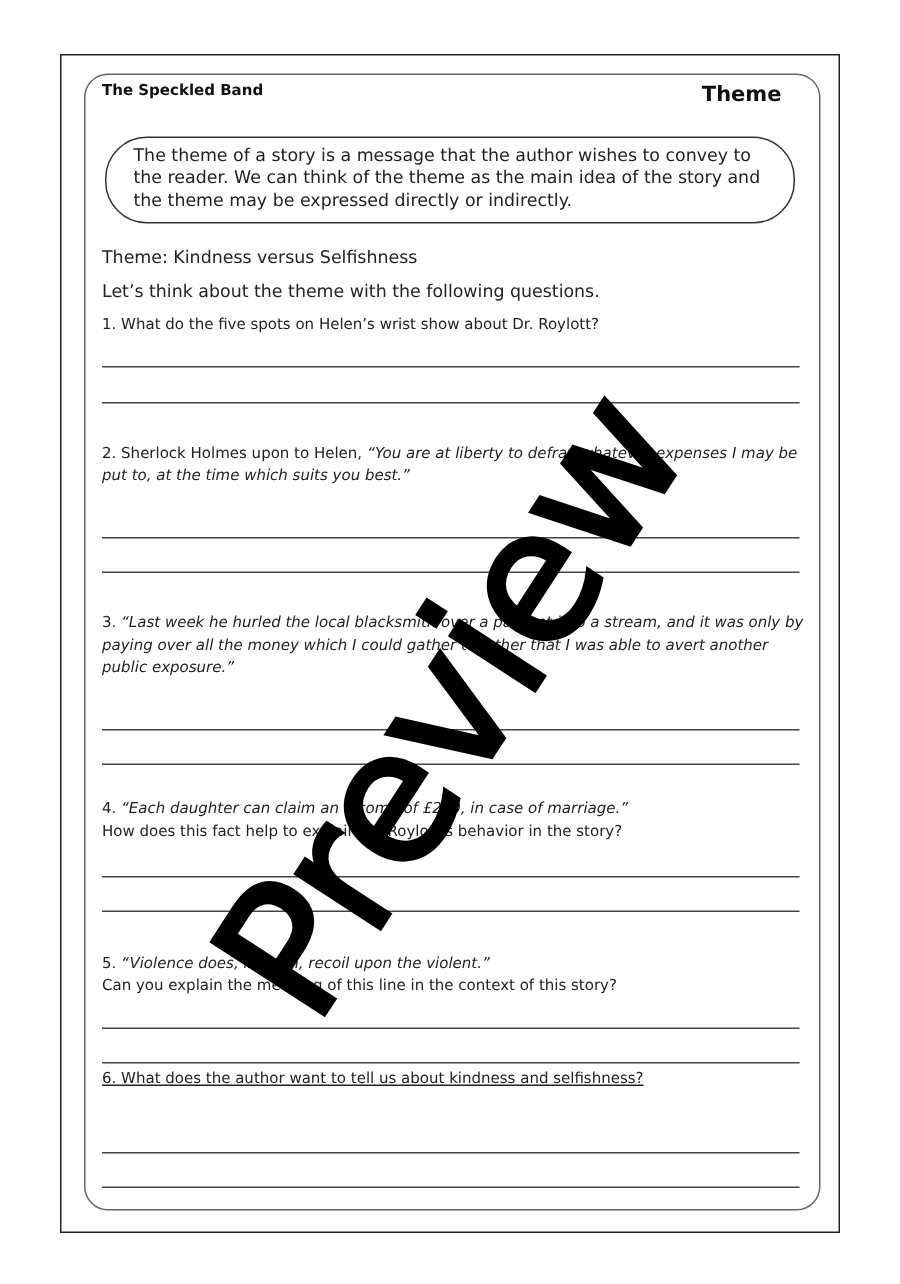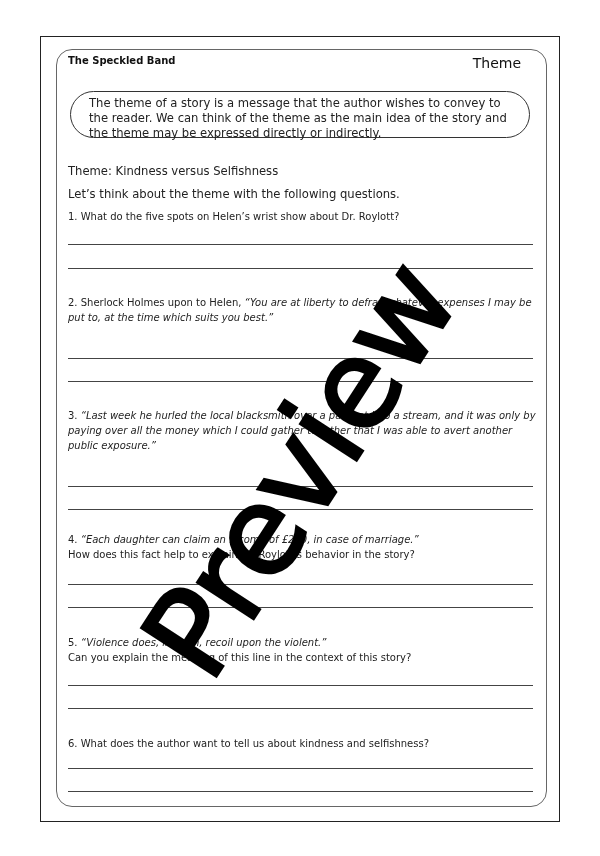--- a/index.html
+++ b/index.html
@@ -3,22 +3,22 @@
   <meta charset="utf-8">
   <style>
     html, body { margin: 0; padding: 0; background: #ffffff; }
     body { width: 600px; height: 856px; position: relative; overflow: hidden;
            font-family: "DejaVu Sans", sans-serif; color: #222; }
     .outer { position: absolute; left: 40px; top: 36px; width: 520px; height: 786px;
              border: 1px solid #222; box-sizing: border-box; }
     .inner { position: absolute; left: 56px; top: 49px; width: 491px; height: 758px;
              border: 1.5px solid #666; border-radius: 16px; box-sizing: border-box; }
     .hdr-title { position: absolute; left: 68px; top: 55px; font-weight: bold; font-size: 10px; color: #111; }
-    .hdr-right { position: absolute; right: 79px; top: 55px; font-weight: normal; font-size: 14px; color: #111; }
-    .intro { position: absolute; left: 70px; top: 91px; width: 460px; height: 47px;
+    .hdr-right { position: absolute; right: 79px; top: 55px; font-weight: bold; font-size: 14px; color: #111; }
+    .intro { position: absolute; left: 70px; top: 91px; width: 460px; height: 58px;
              border: 1.3px solid #333; border-radius: 28px / 28px; box-sizing: border-box;
              padding: 4px 18px; font-size: 11.6px; line-height: 15px; color: #222; }
     .line-text { position: absolute; left: 68px; font-size: 11.6px; line-height: 15px; color: #222; white-space: nowrap; }
     .q { position: absolute; left: 68px; width: 470px; font-size: 10px; line-height: 15px; color: #222; }
     .q i { font-style: italic; }
     .rule { position: absolute; left: 68px; width: 465px; height: 0; border-top: 1.2px solid #444; }
     .watermark { position: absolute; left: 300px; top: 470px; transform: translate(-50%, -50%) rotate(-57deg);
                  font-family: "DejaVu Sans", sans-serif; font-size: 122px; font-weight: normal;
                  color: #000; letter-spacing: -2px; white-space: nowrap; pointer-events: none; -webkit-text-stroke: 3px #000; }
   </style>
@@ -66,20 +66,20 @@
 <div class="rule" style="top:607px;"></div>
 
 <div class="q" style="top:635px;">
   <span>5.</span>
   <i>“Violence does, in truth, recoil upon the violent.”</i><br>
   <span>Can you explain the meaning of this line in the context of this story?</span>
 </div>
 <div class="rule" style="top:685px;"></div>
 <div class="rule" style="top:708px;"></div>
 
-<div class="q" style="top:736px;">
+<div class="q" style="top:712px;text-decoration:underline;">
   <span>6.</span>
   <span>What does the author want to tell us about kindness and selfishness?</span>
 </div>
 <div class="rule" style="top:768px;"></div>
 <div class="rule" style="top:791px;"></div>
 
 <div class="watermark">Preview</div>
 
 </body></html>

